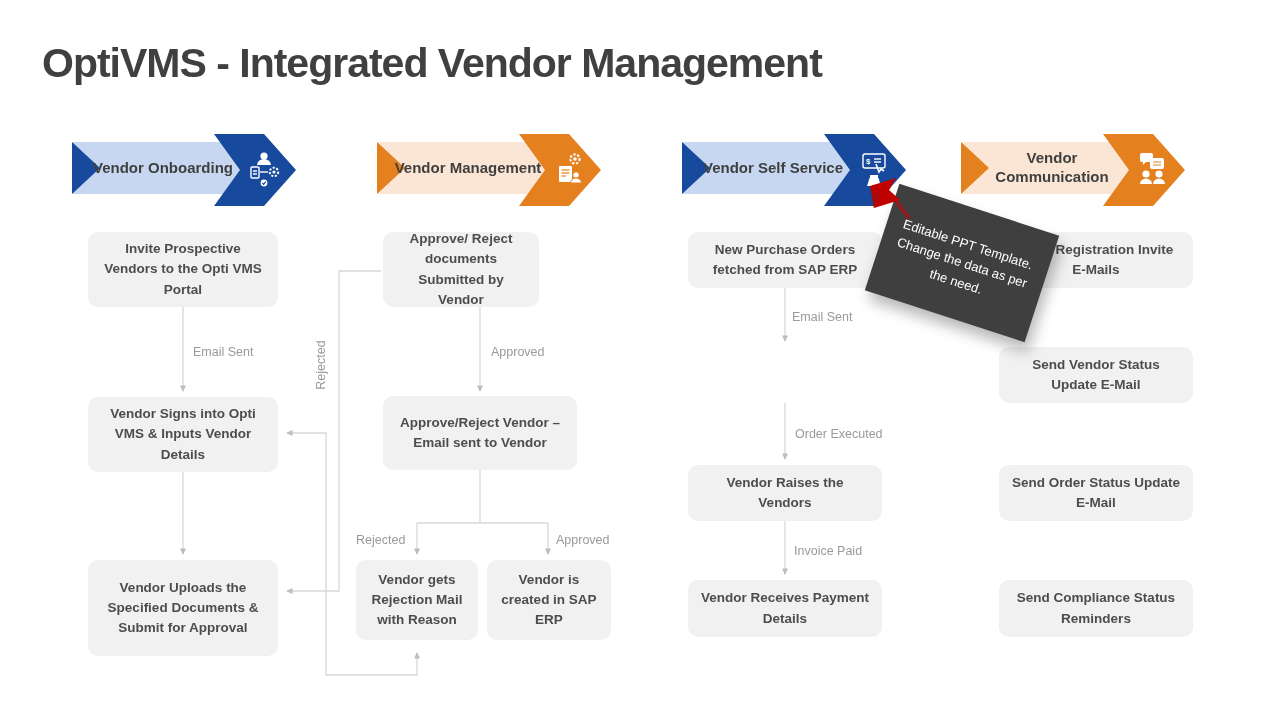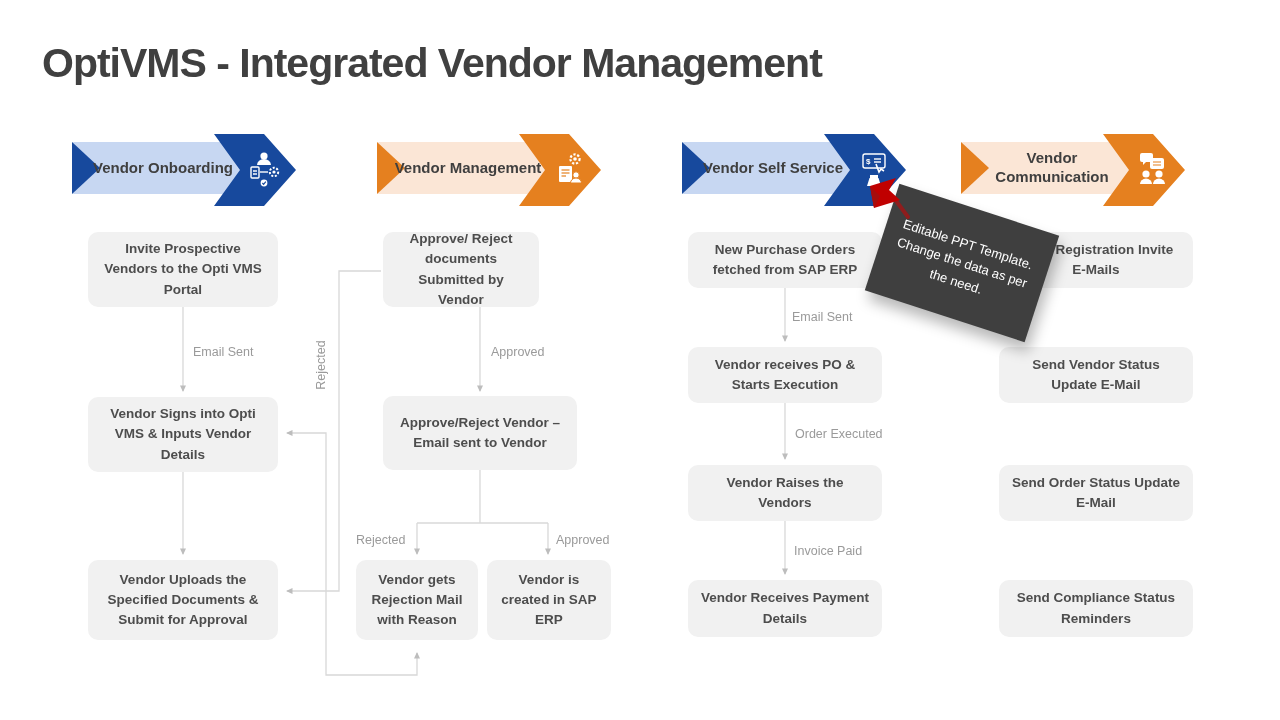--- a/index.html
+++ b/index.html
@@ -132,29 +132,28 @@
       <path d="M785,288 V341" marker-end="url(#arr)"></path>
       <path d="M785,403 V459" marker-end="url(#arr)"></path>
       <path d="M785,521 V574" marker-end="url(#arr)"></path>
       <path d="M381,271 H339 V591 H287" marker-end="url(#arr)"></path>
       <path d="M287,433 H326 V675 H417 V653" marker-start="url(#arrs)" marker-end="url(#arr)"></path>
     </g>
   </svg>
 
   <div class="fbox" style="left:88px;top:232px;width:190px;height:75px">Invite Prospective Vendors to the Opti VMS Portal</div>
   <div class="fbox" style="left:88px;top:397px;width:190px;height:75px">Vendor Signs into Opti VMS &amp; Inputs Vendor Details</div>
-  <div class="fbox" style="left:88px;top:560px;width:190px;height:80px">Vendor Uploads the Specified Documents &amp; Submit for Approval</div>
+  <div class="fbox" style="left:88px;top:560px;width:190px;height:96px">Vendor Uploads the Specified Documents &amp; Submit for Approval</div>
 
   <div class="fbox" style="left:383px;top:232px;width:156px;height:75px">Approve/ Reject documents Submitted by Vendor</div>
   <div class="fbox" style="left:383px;top:396px;width:194px;height:74px">Approve/Reject Vendor – Email sent to Vendor</div>
   <div class="fbox" style="left:356px;top:560px;width:122px;height:80px">Vendor gets Rejection Mail with Reason</div>
   <div class="fbox" style="left:487px;top:560px;width:124px;height:80px">Vendor is created in SAP ERP</div>
 
   <div class="fbox" style="left:688px;top:232px;width:194px;height:56px">New Purchase Orders fetched from SAP ERP</div>
-  <div class="fbox" style="left:688px;top:347px;width:194px;height:56px">Vendor receives PO &amp; Starts Execution</div>
   <div class="fbox" style="left:688px;top:465px;width:194px;height:56px">Vendor Raises the Vendors</div>
   <div class="fbox" style="left:688px;top:580px;width:194px;height:57px">Vendor Receives Payment Details</div>
 
   <div class="fbox" style="left:999px;top:232px;width:194px;height:56px">Send Registration Invite E-Mails</div>
   <div class="fbox" style="left:999px;top:347px;width:194px;height:56px">Send Vendor Status Update E-Mail</div>
   <div class="fbox" style="left:999px;top:465px;width:194px;height:56px">Send Order Status Update E-Mail</div>
   <div class="fbox" style="left:999px;top:580px;width:194px;height:57px">Send Compliance Status Reminders</div>
 
   <div class="clabel" style="left:193px;top:345px">Email Sent</div>
   <div class="clabel vlabel" style="left:286px;top:358px">Rejected</div>

